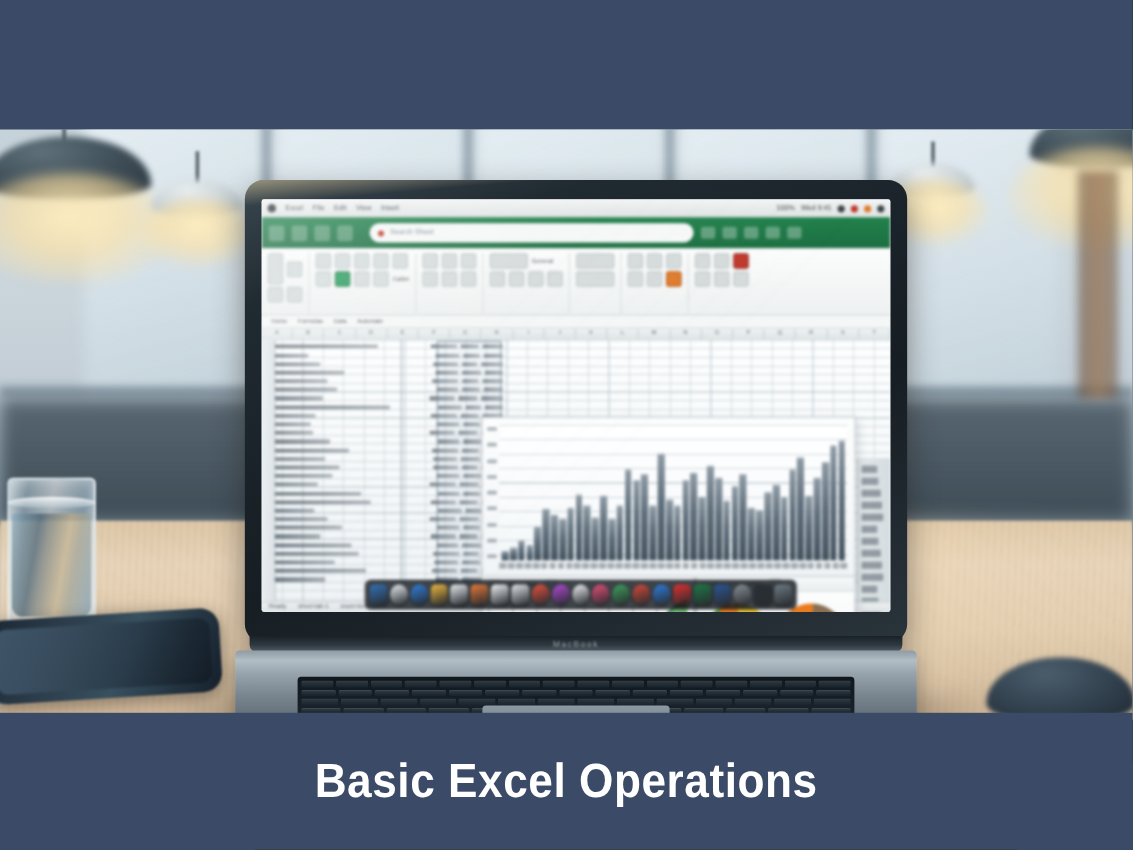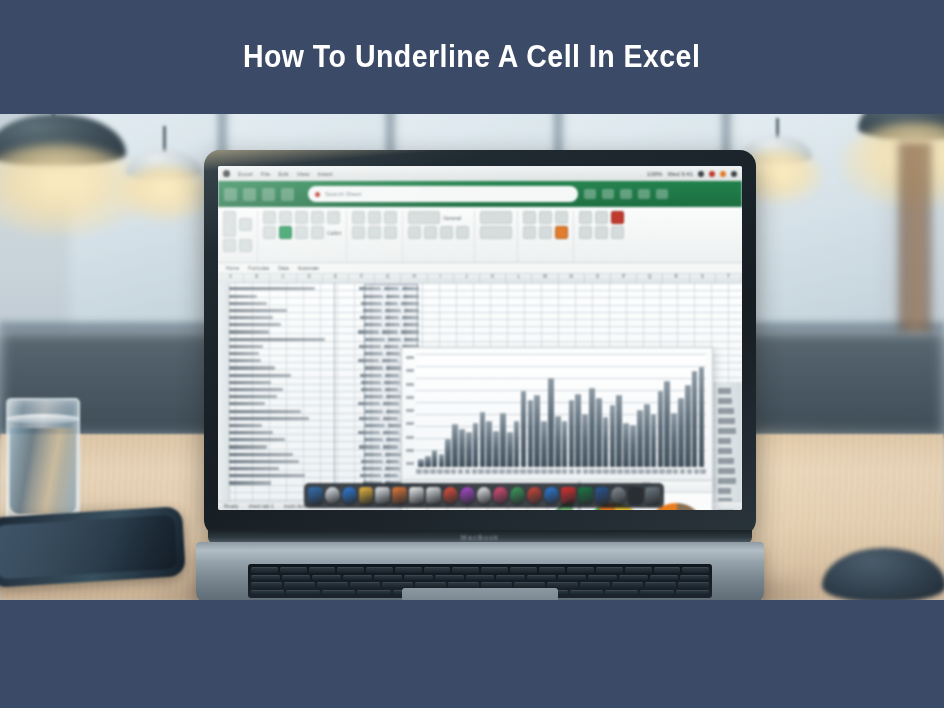--- a/index.html
+++ b/index.html
@@ -1363,18 +1363,18 @@
                 <div class="key"></div>
                 <div class="key"></div>
               </div>
             </div>
         </div>
         <div id="trackpad"></div>
       </div>
     </div>
   </div>
 
-  <div class="band" id="header-band">
-    <div class="band-title" id="header-title">How To Underline A Cell In Excel</div>
+
+  <div class="band" id="footer-band">
+    <div class="band-title" id="footer-title">Basic Excel Operations</div>
   </div>
 
-
 </div>
 
 </body></html>

